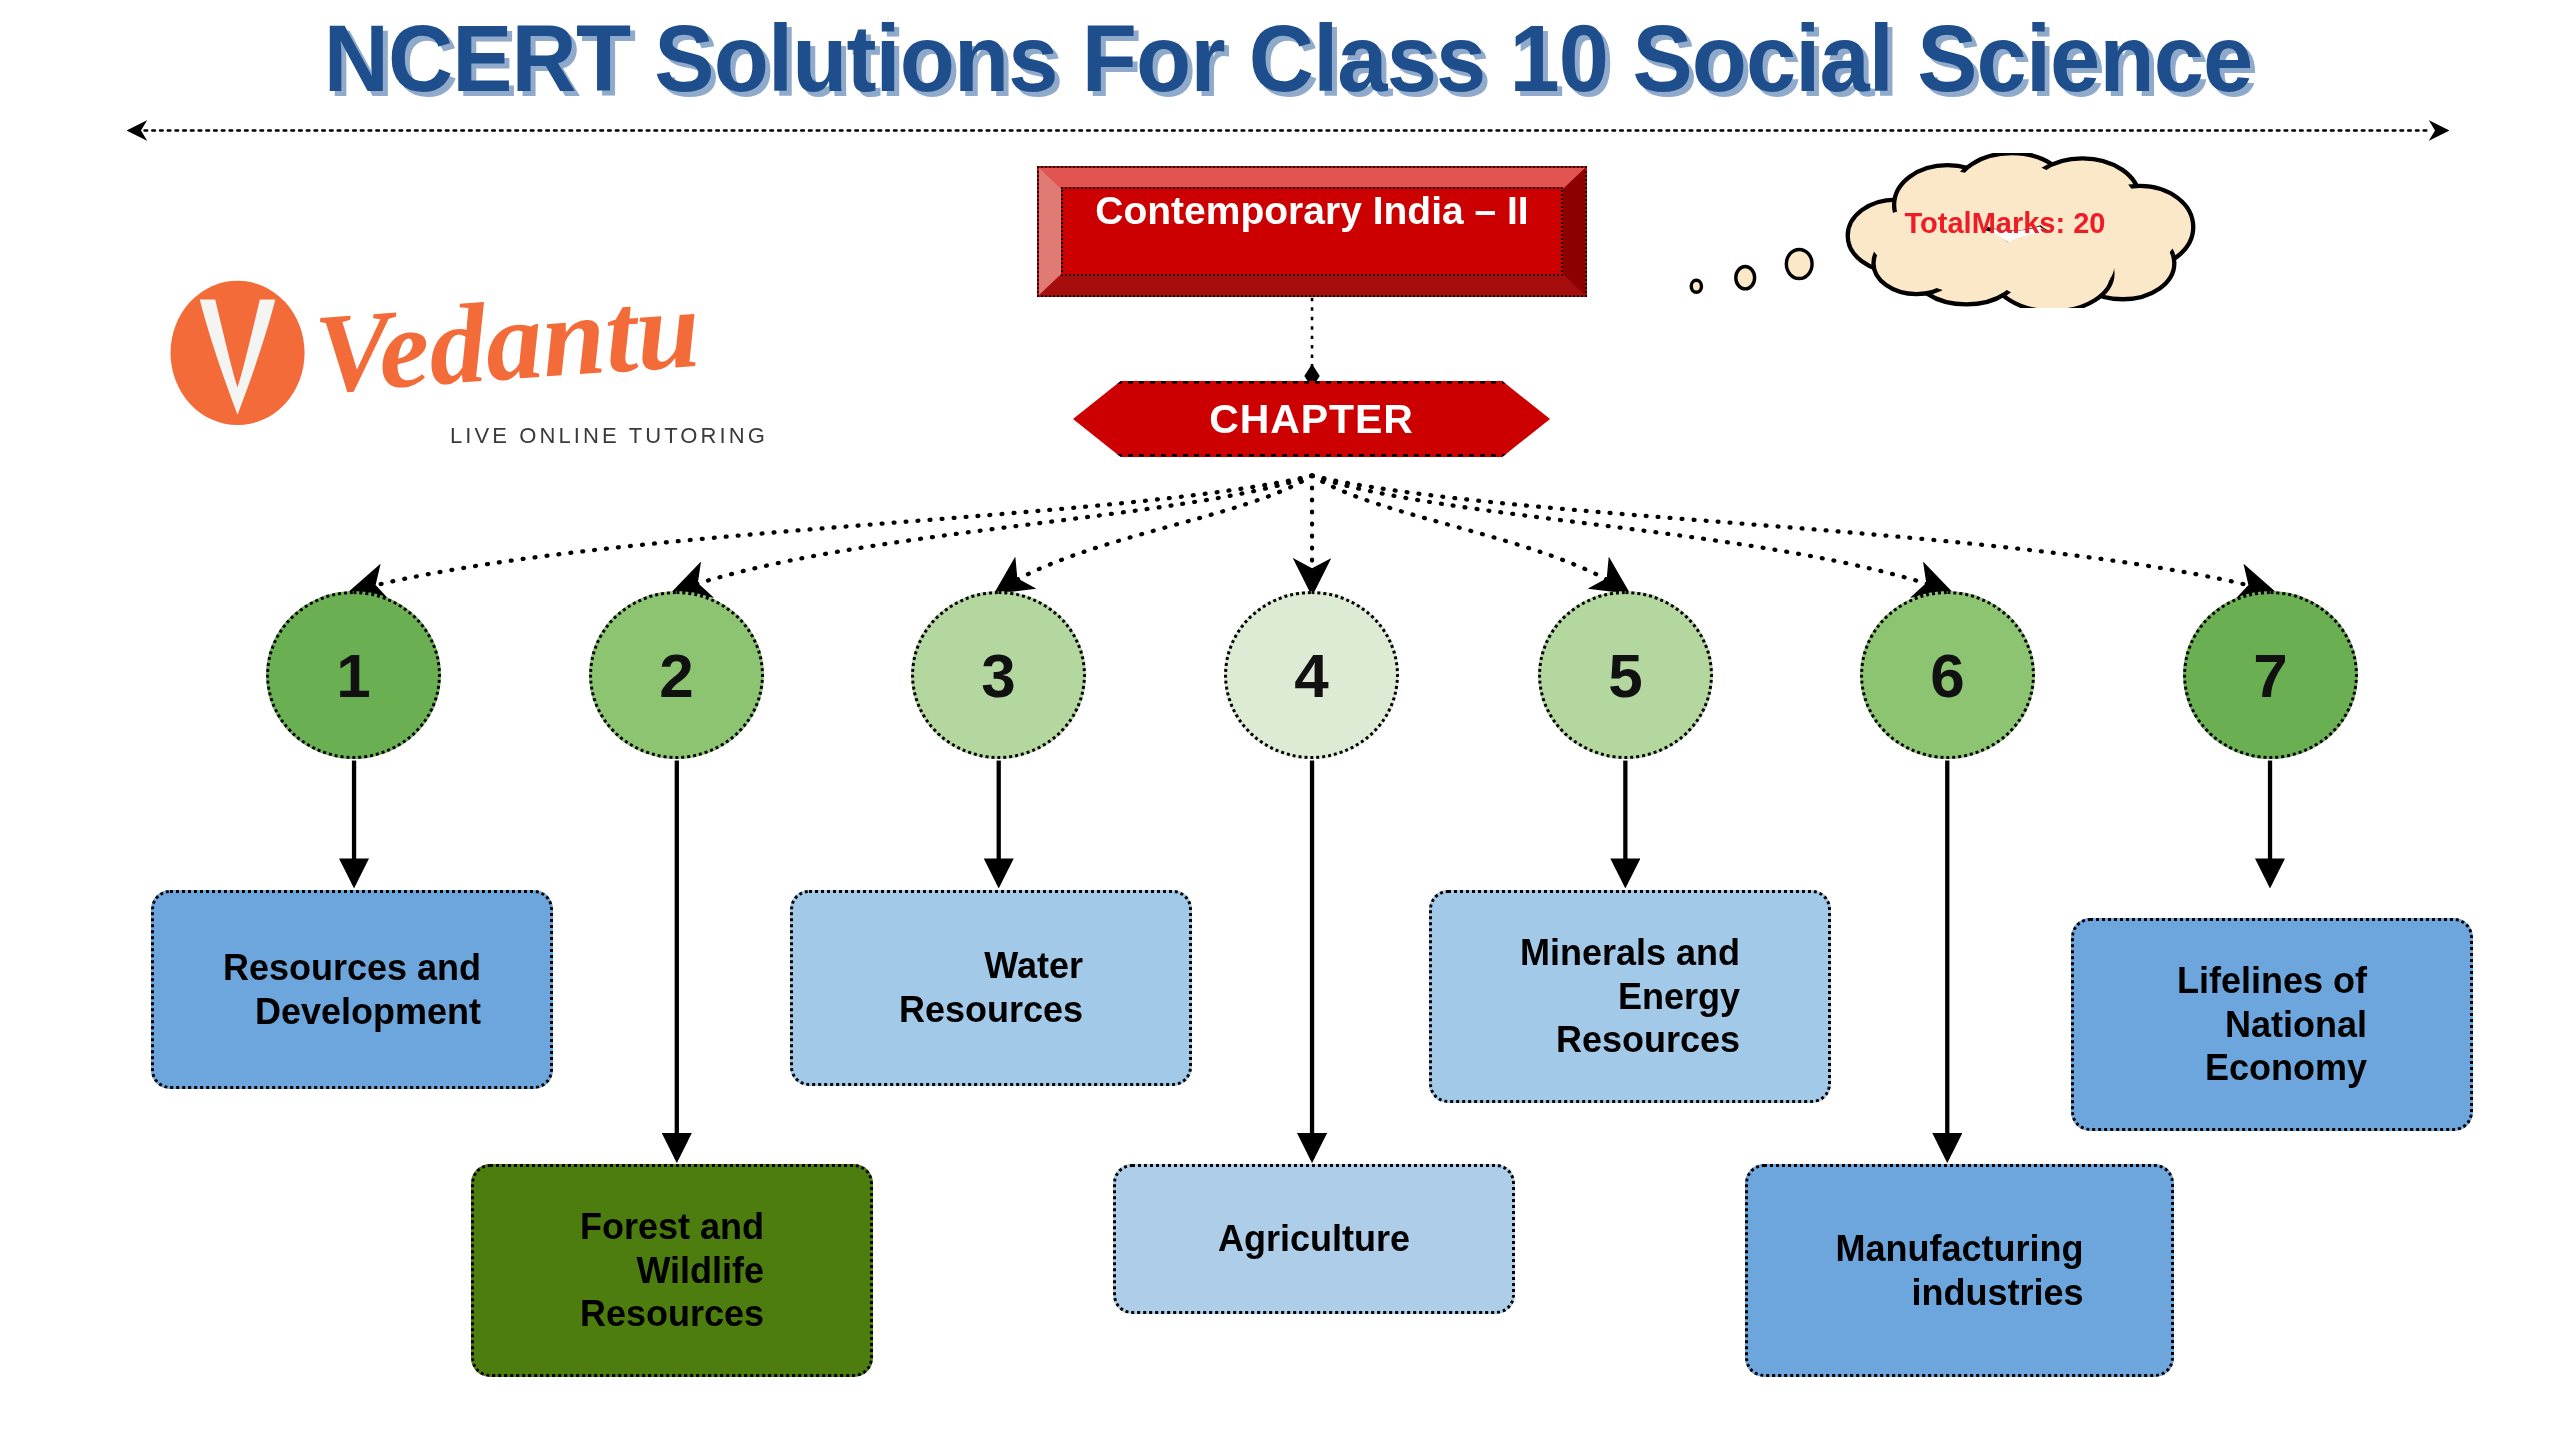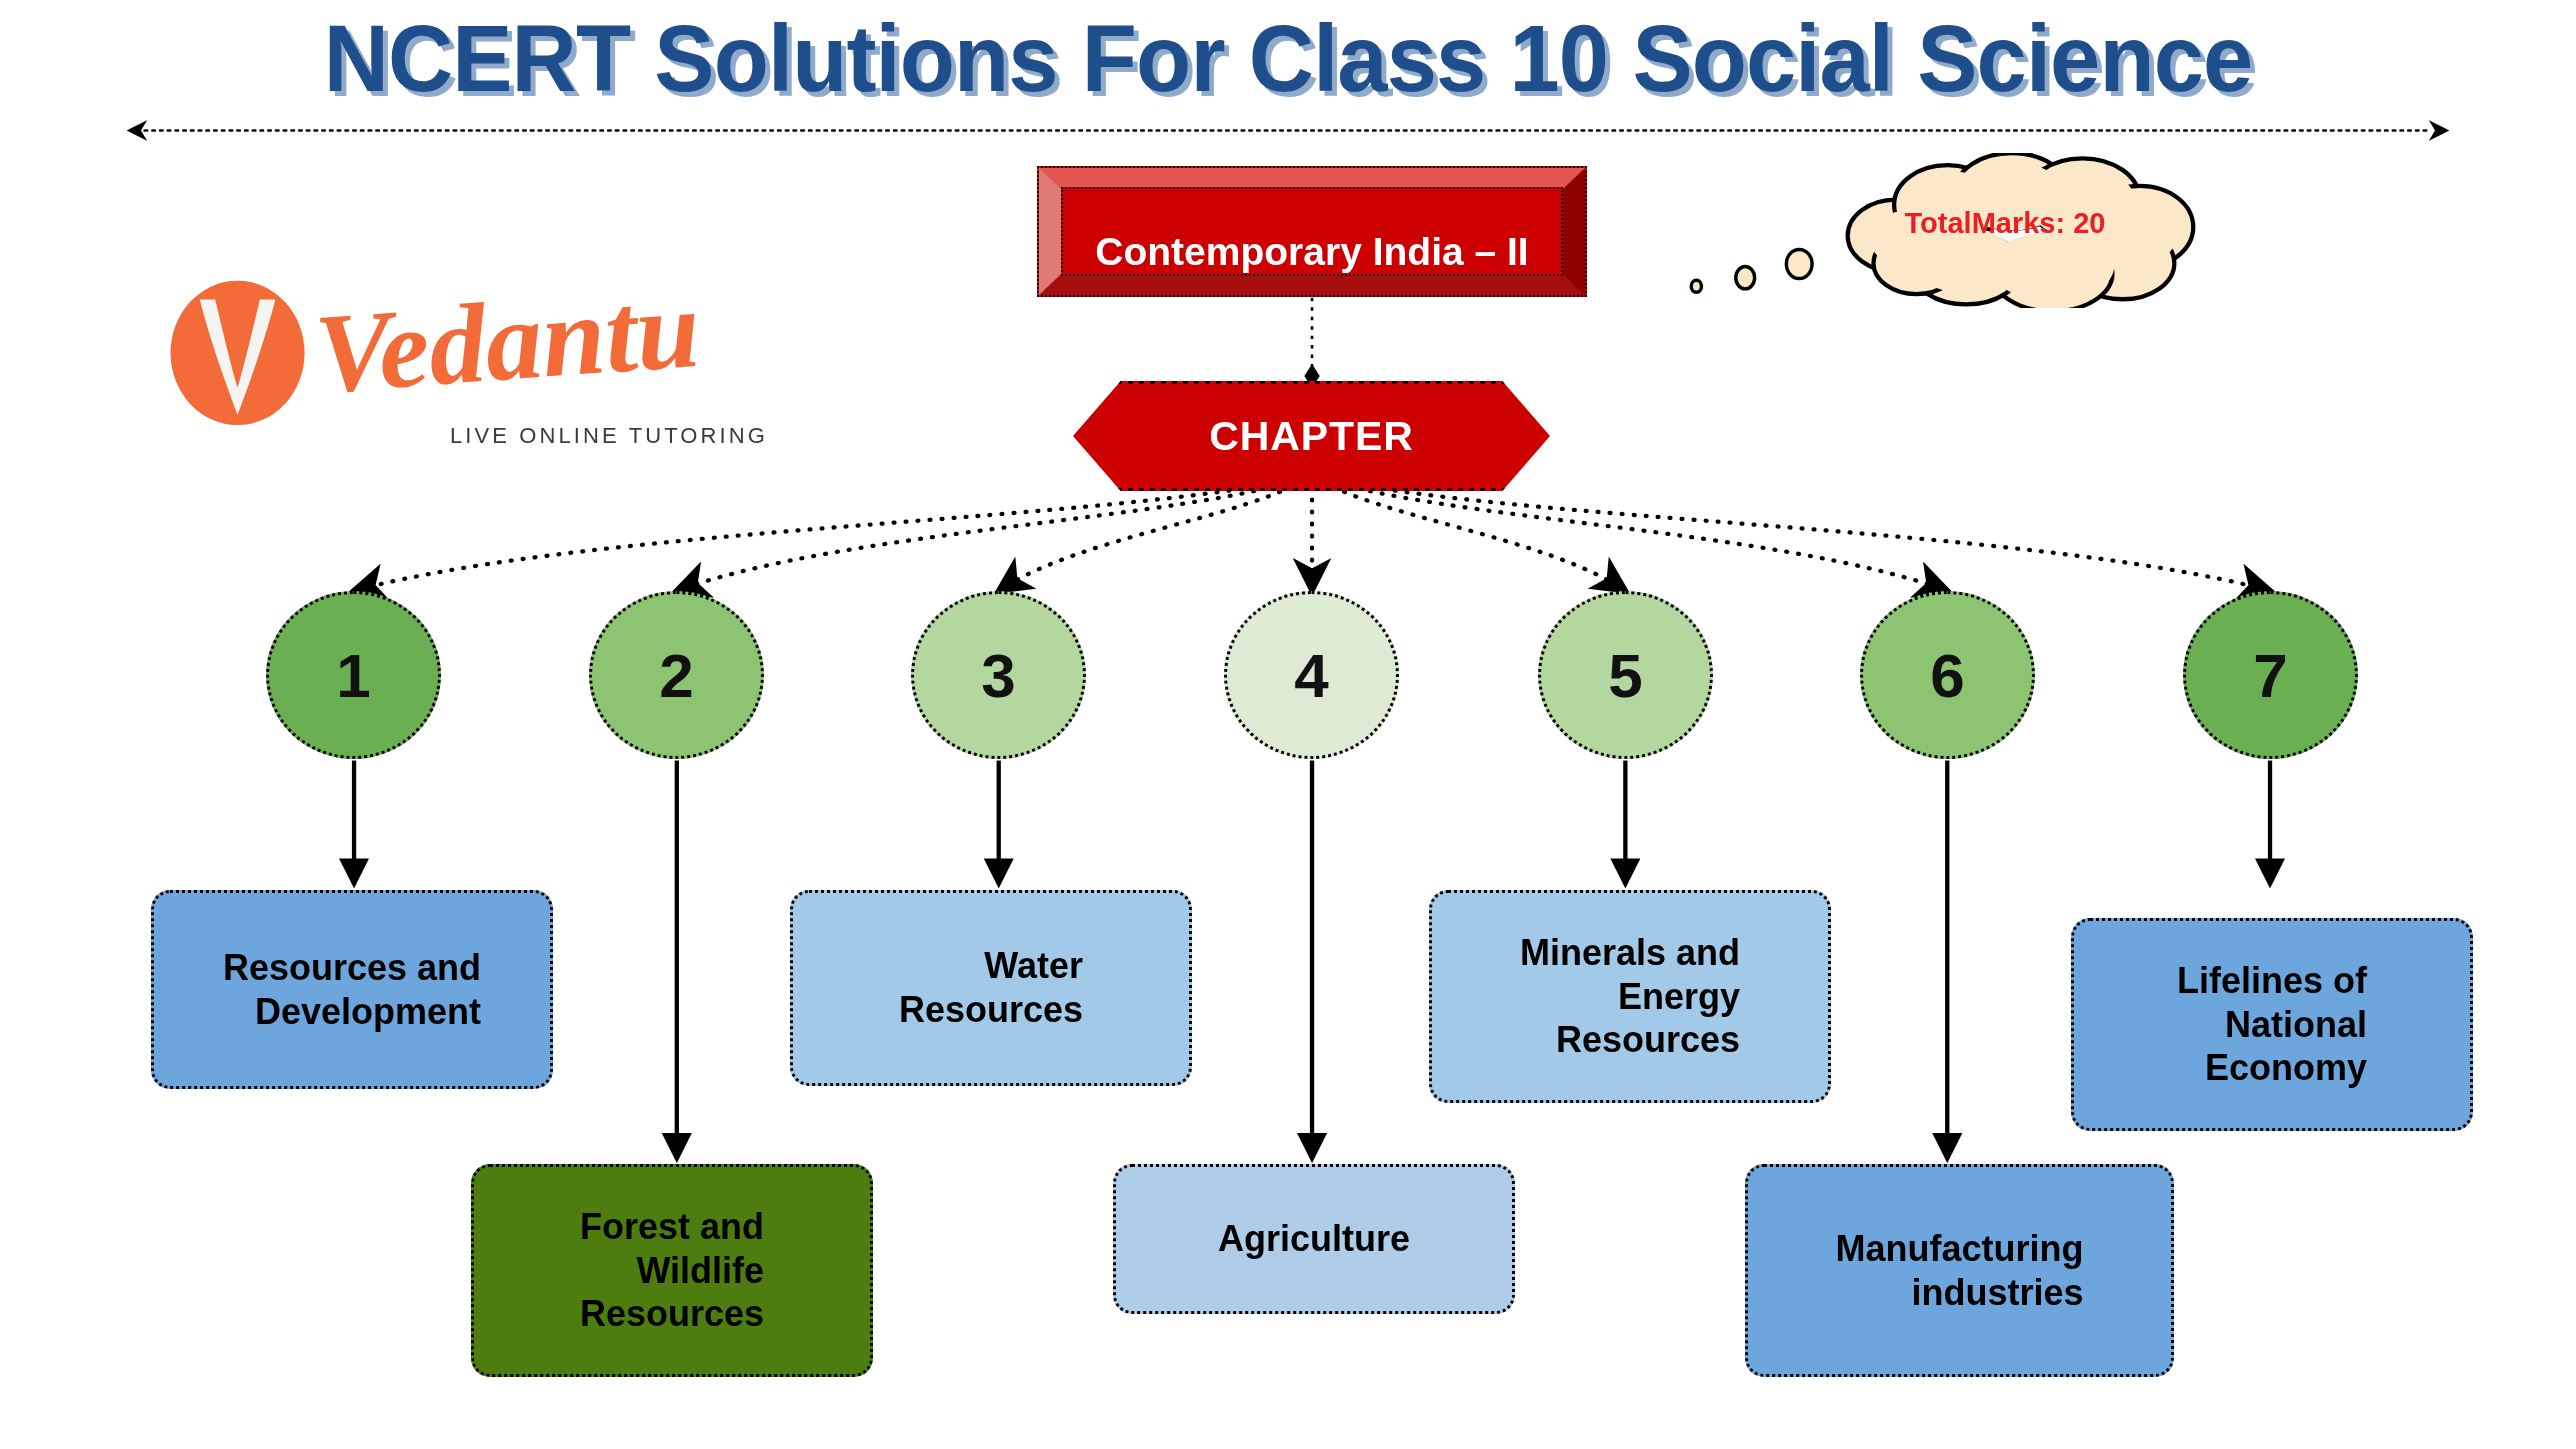--- a/index.html
+++ b/index.html
@@ -35,36 +35,36 @@
     border:2.6px dotted #000;
     box-sizing:border-box;
     background:#CC0000;
     overflow:hidden;
   }
   #redbox .face{
     position:absolute;left:22px;top:19px;right:22px;bottom:19px;
     background:#CC0000;
     border:2.6px dotted #000;
     box-sizing:border-box;
-    display:flex;align-items:flex-end;justify-content:center;
+    display:flex;align-items:flex-start;justify-content:center;
   }
   #redbox .bev-t{position:absolute;left:0;top:0;width:100%;height:20.6px;background:#E2544F;}
   #redbox .bev-b{position:absolute;left:0;bottom:0;width:100%;height:20.6px;background:#A60D0D;}
   #redbox .bev-l{position:absolute;left:0;top:0;width:24px;height:100%;background:#E07A75;
       clip-path:polygon(0 0,100% 18%,100% 82%,0 100%);}
   #redbox .bev-r{position:absolute;right:0;top:0;width:24px;height:100%;background:#8E0000;
       clip-path:polygon(100% 0,0 18%,0 82%,100% 100%);}
   #redbox .txt{
     position:relative;z-index:5;
     color:#fff;font-size:39px;font-weight:bold;line-height:1.12;text-align:center;
   }
 
   
   #chapter{
-    position:absolute;left:1073px;top:381px;width:477px;height:110px;
+    position:absolute;left:1073px;top:381px;width:477px;height:76px;
     display:flex;align-items:center;justify-content:center;
   }
   #chapter .hexfill{
     position:absolute;inset:0;background:#CC0000;
     clip-path:polygon(10% 0,90% 0,100% 50%,90% 100%,10% 100%,0 50%);
   }
   #chapter .hexdot{
     position:absolute;inset:0;
     background:
       repeating-linear-gradient(90deg,#000 0 5.2px,transparent 5.2px 11px) top/100% 2.6px no-repeat,

